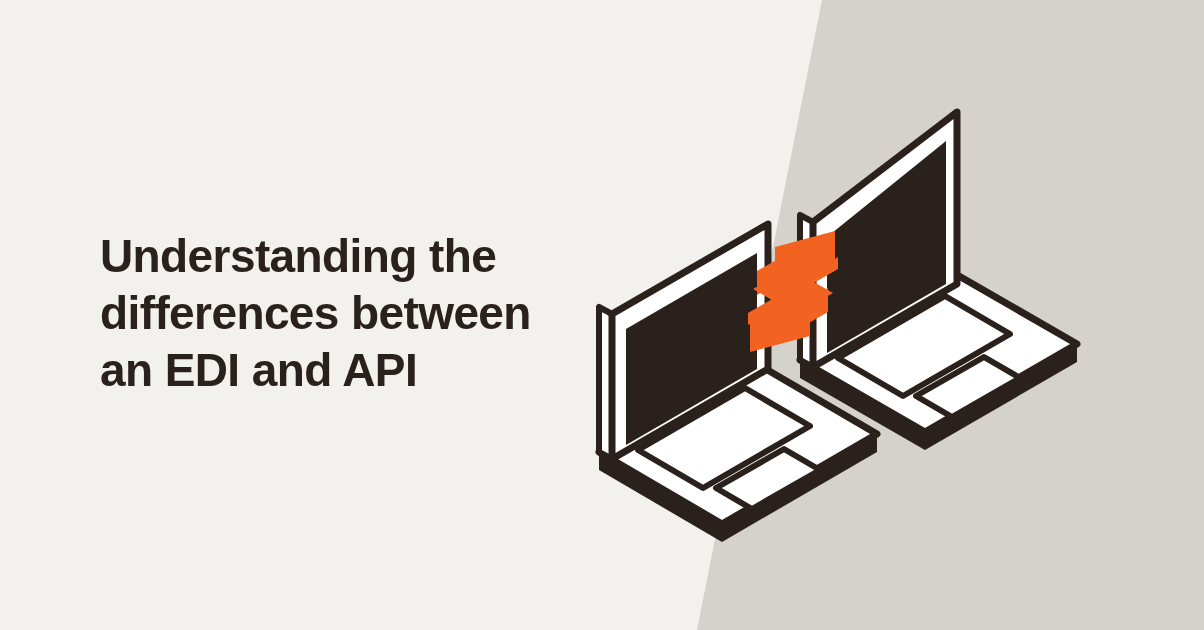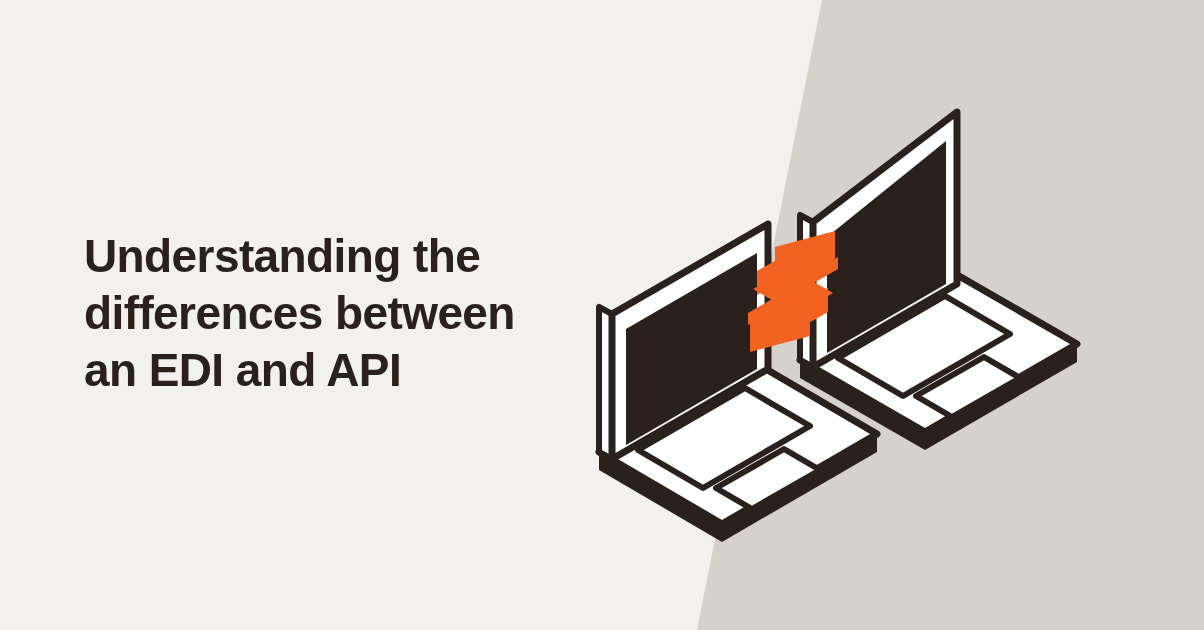--- a/index.html
+++ b/index.html
@@ -24,21 +24,21 @@
   .bg-layer {
     position: absolute;
     inset: 0;
     width: 100%;
     height: 100%;
   }
 
   
   .headline {
     position: absolute;
-    left: 84px;
+    left: 100px;
     top: 228px;
     width: 540px;
     margin: 0;
     font-family: "Liberation Sans", "DejaVu Sans", sans-serif;
     font-weight: 700;
     font-size: 46px;
     line-height: 57px;
     letter-spacing: -0.6px;
     color: #2B211C;
     white-space: pre-line;

